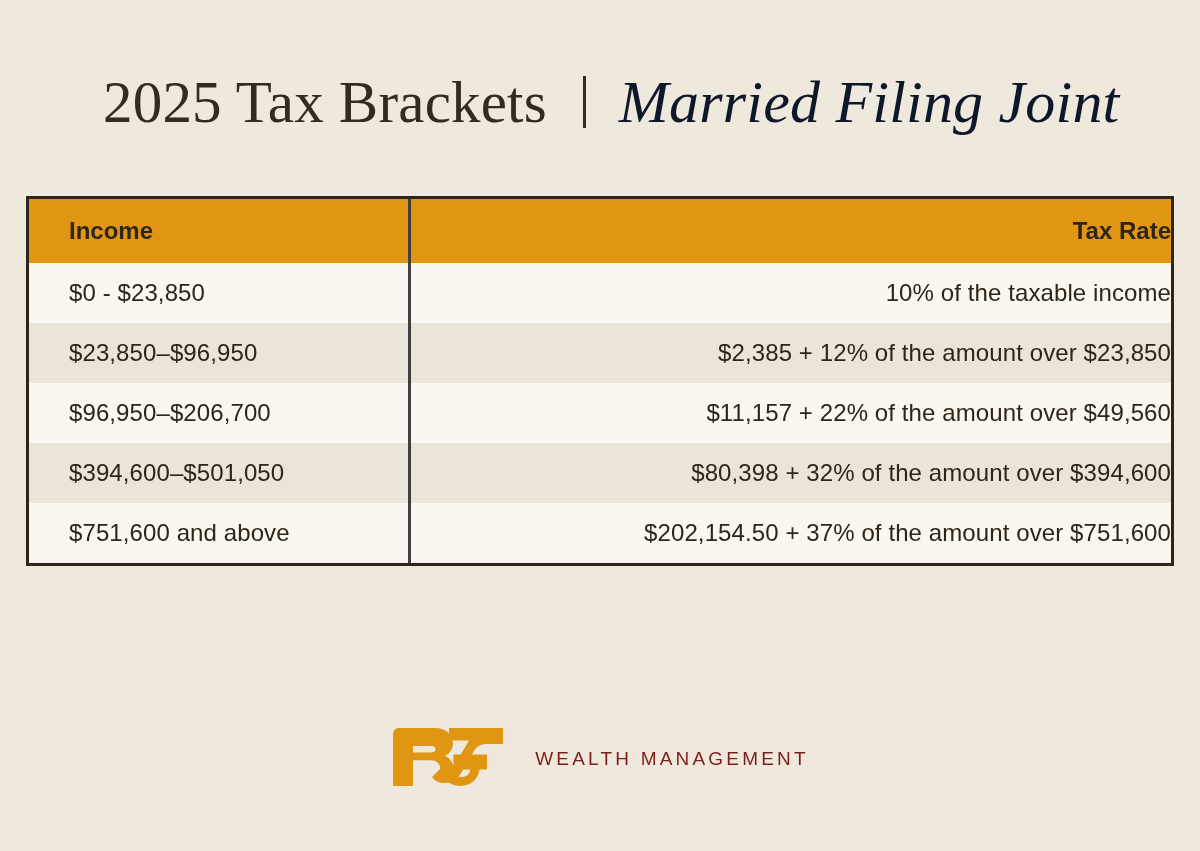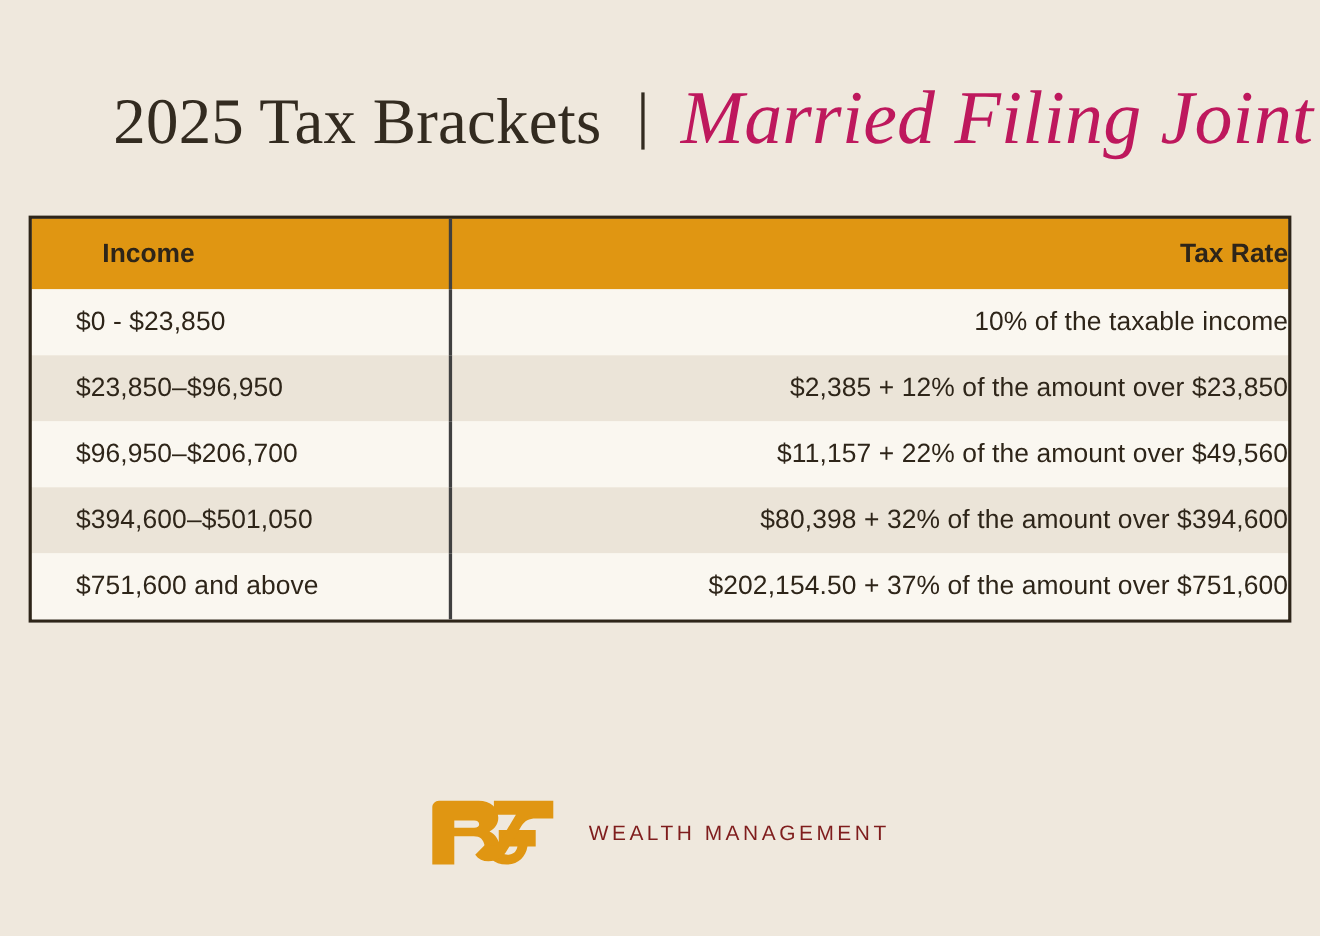--- a/index.html
+++ b/index.html
@@ -42,24 +42,24 @@
     display: inline-block;
     width: 3px;
     height: 52px;
     background: #332B20;
     margin: 0 17px 0 20px;
     position: relative;
     top: 6px;
   }
   .title-accent {
     font-family: "Liberation Serif", "DejaVu Serif", serif;
-    font-size: 69px;
+    font-size: 60px;
     font-style: italic;
     font-weight: 400;
-    color: #be185d;
+    color: #0f172a;
     letter-spacing: 0.2px;
   }
 
   
   .table-wrap {
     position: absolute;
     left: 26px;
     top: 196px;
     width: 1148px;
     border: 3px solid #2E2519;
@@ -74,21 +74,21 @@
   .tbl col.c1 { width: 380px; }
   .tbl col.c2 { width: auto; }
 
   .tbl th {
     background: #E09612;
     color: #2E2519;
     font-family: "Liberation Sans", sans-serif;
     font-size: 24px;
     font-weight: bold;
     text-align: left;
-    padding: 16px 0 16px 64px;
+    padding: 16px 0 16px 40px;
     height: 32px;
     box-sizing: content-box;
   }
   .tbl th.col-rate,
   .tbl td.col-rate {
     border-left: 3px solid #404040;
     padding-left: 36px;
     text-align: right;
   }
 

